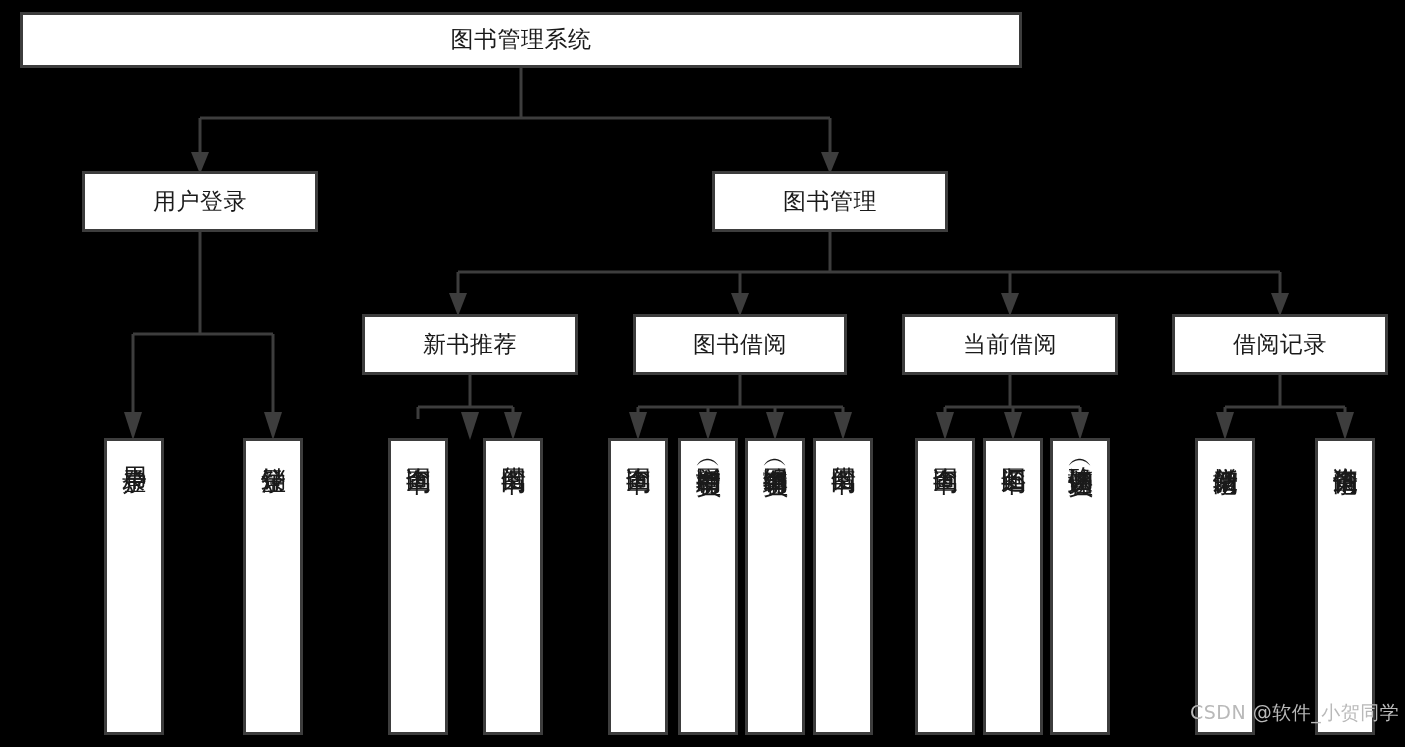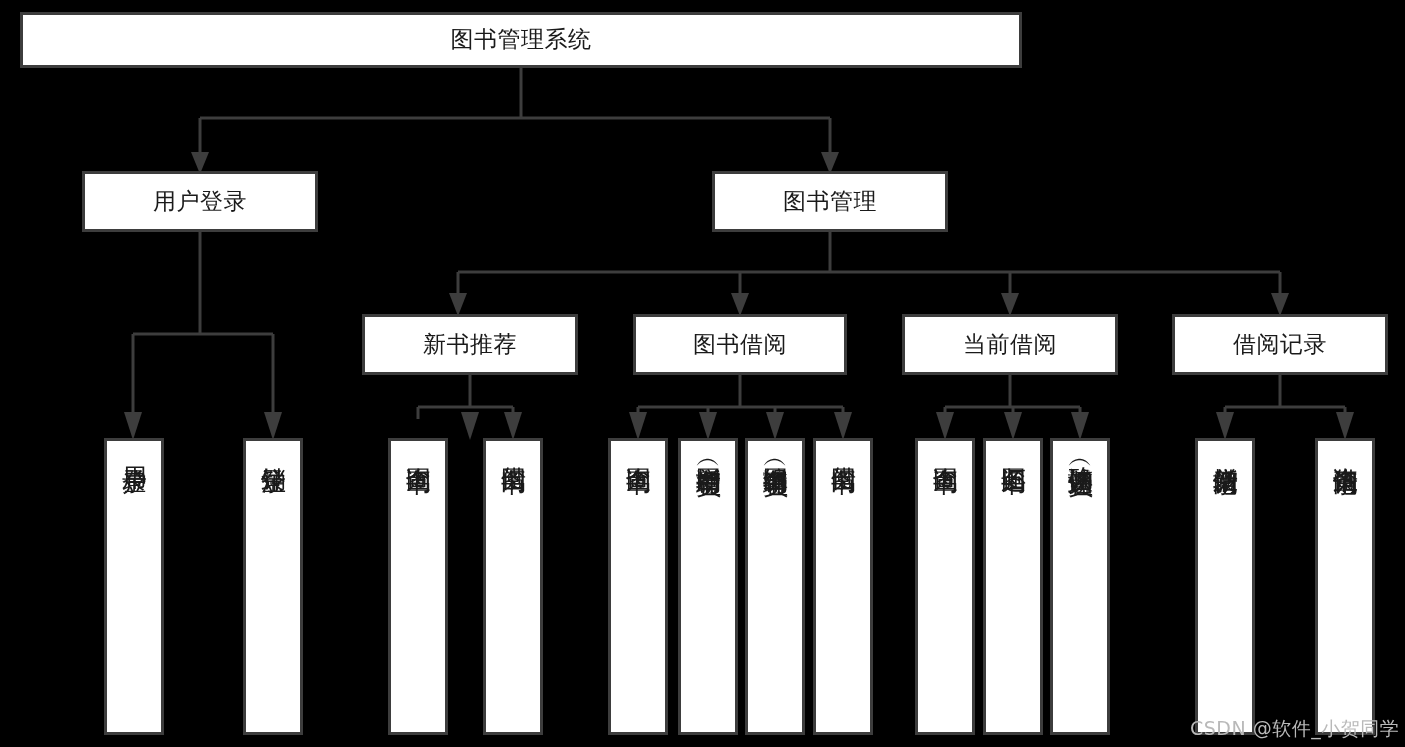--- a/index.html
+++ b/index.html
@@ -49,21 +49,21 @@
     position: absolute;
     left: 0;
     top: 0;
     width: 1405px;
     height: 747px;
     pointer-events: none;
   }
   .watermark {
     position: absolute;
     left: 1190px;
-    top: 716px;
+    top: 700px;
     font-size: 19px;
     color: #b9b9b9;
     white-space: nowrap;
     letter-spacing: 0.5px;
   }
 </style>
 </head>
 <body>
 
 <div id="canvas">

